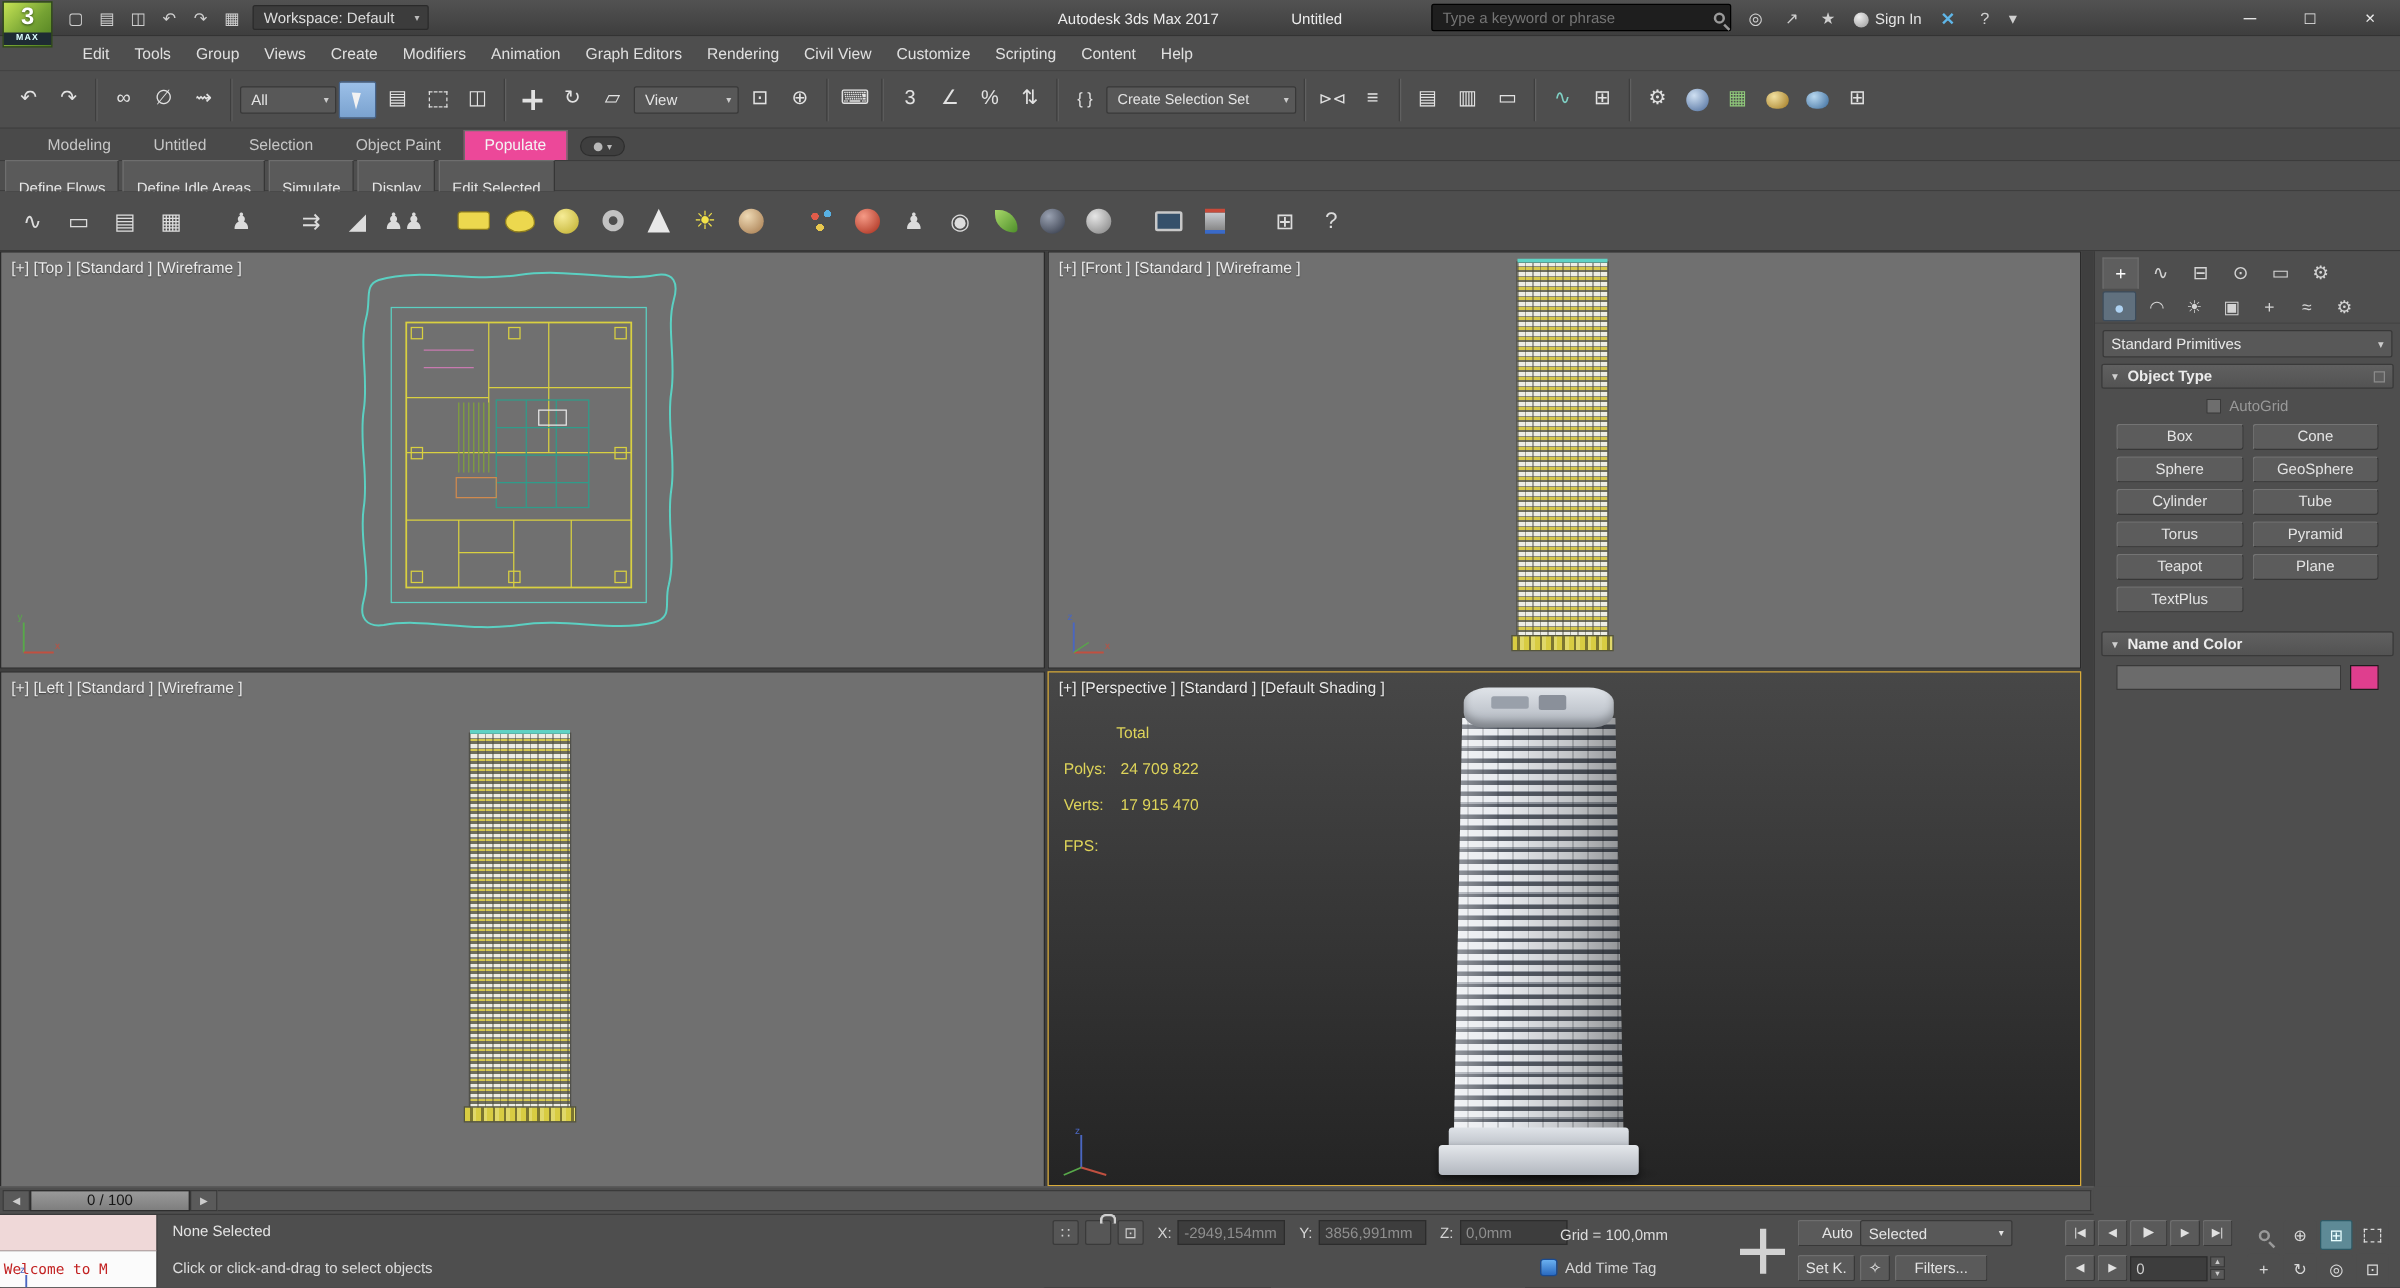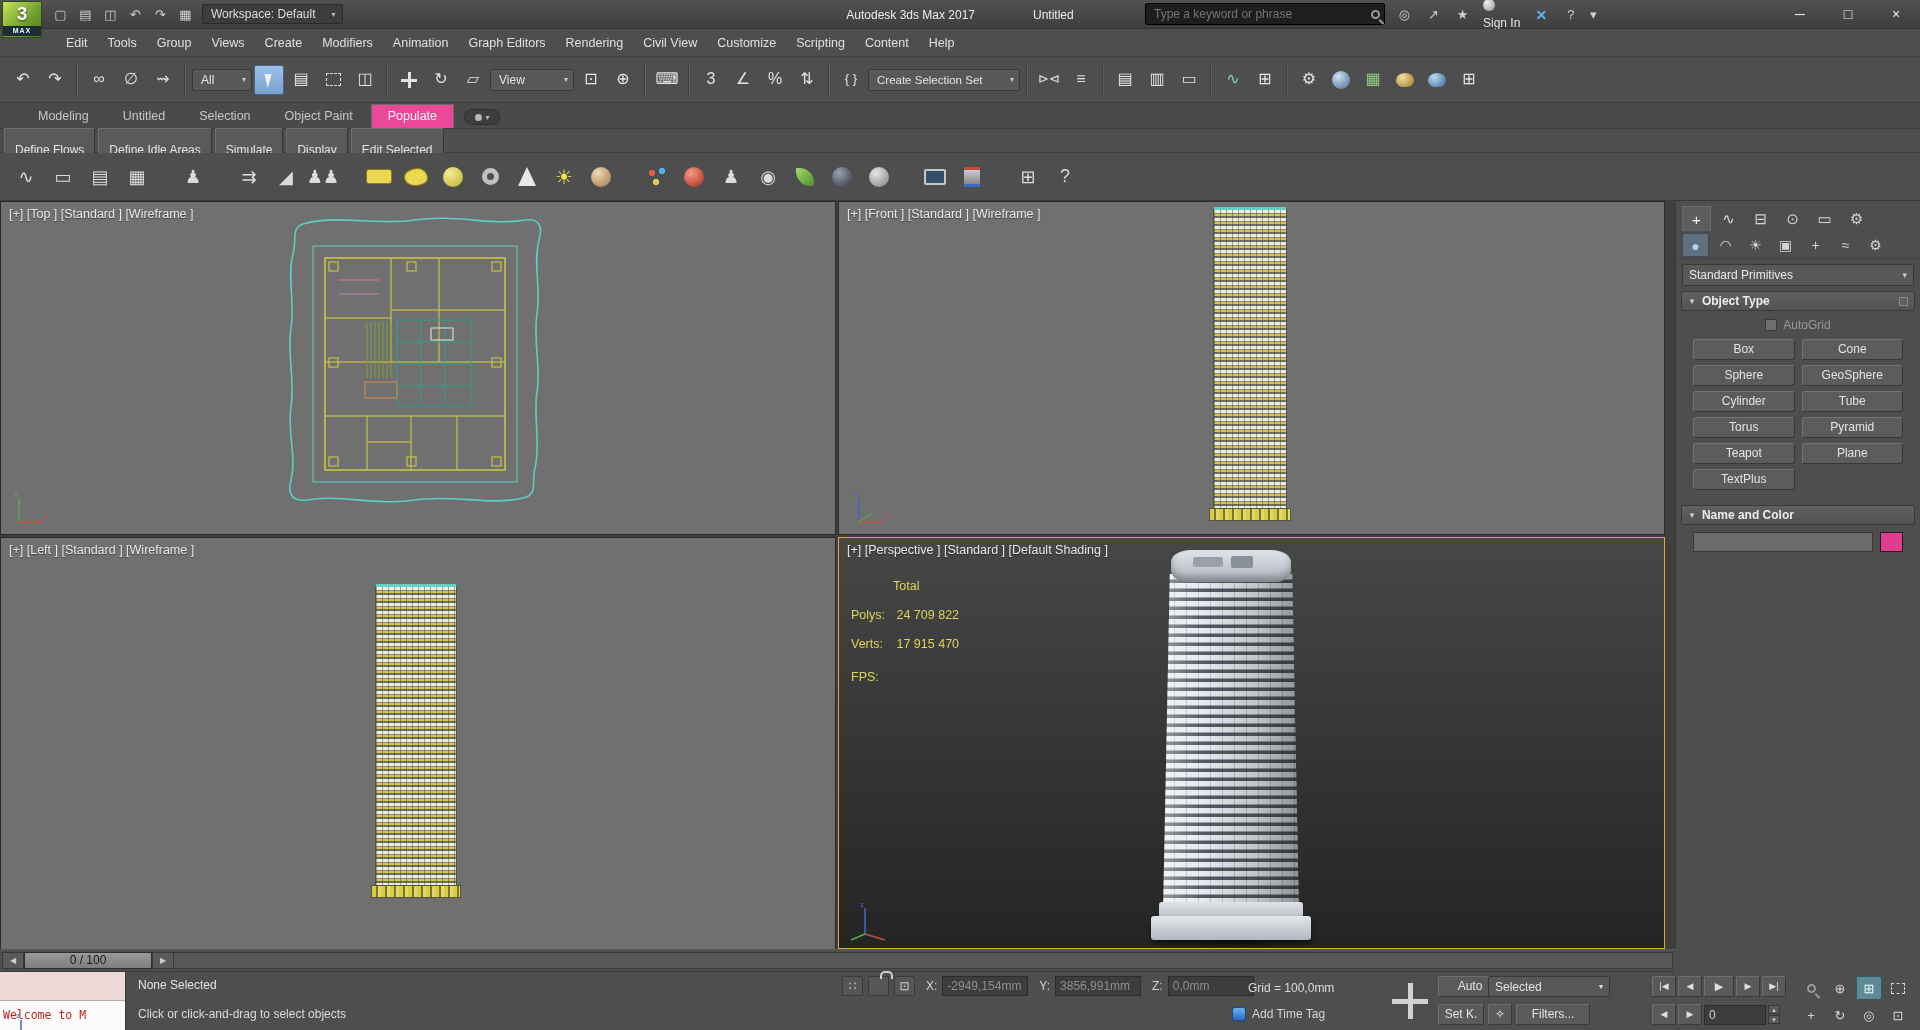--- a/index.html
+++ b/index.html
@@ -27,21 +27,21 @@
     align-items:center; justify-content:center; gap:58px; color:#ededed; pointer-events:none; }
   .search-box { position:absolute; left:1145px; top:3px; width:240px; height:22px;
     background:#1e1e1e; border:1px solid #000; border-radius:2px;
     display:flex; align-items:center; padding:0 4px 0 8px; }
   .search-box input { flex:1; background:transparent; border:none; outline:none;
     color:#9a9a9a; font-family:"Liberation Sans",sans-serif; font-size:12px; }
   .mag { display:inline-block; width:9px; height:9px; border:2px solid #9a9a9a; border-radius:50%; position:relative; }
   .mag::after { content:""; position:absolute; left:7px; top:7px; width:6px; height:2px;
     background:#9a9a9a; transform:rotate(45deg); transform-origin:0 0; }
   .tb-right { position:absolute; left:1392px; top:0; height:29px; display:flex; align-items:center; gap:4px; }
-  .signin { display:flex; align-items:flex-start; gap:5px; color:#e4e4e4; padding:0 4px;flex-direction:column; }
+  .signin { display:flex; align-items:flex-end; gap:5px; color:#e4e4e4; padding:0 4px; }
   .avatar-dot { width:12px; height:12px; border-radius:50%; background:radial-gradient(circle at 35% 30%,#eee,#999); }
   .x-blue { color:#5fb6e8; font-weight:bold; font-size:14px; width:26px; text-align:center; }
   .win-btns { position:absolute; right:0; top:0; width:144px; height:29px; display:flex; }
   .wbtn { flex:1; text-align:center; line-height:29px; font-size:14px; color:#ececec; }
   
   .menubar { position:absolute; left:0; top:29px; width:1920px; height:28px; background:#4e4e4e;
     border-bottom:1px solid #434343; display:flex; align-items:center; padding-left:56px; }
   .menu-item { padding:0 10px; line-height:26px; color:#e0e0e0; font-size:12.5px; }
   
   .toolbar { position:absolute; left:0; top:57px; width:1920px; height:46px; background:#4e4e4e;
@@ -308,21 +308,21 @@
   </div>
 
   <div class="toolbar">
     <span class="tb">↶</span>
     <span class="tb">↷</span>
     <span class="tbsep"></span>
     <span class="tb">∞</span>
     <span class="tb">∅</span>
     <span class="tb">⇝</span>
     <span class="tbsep"></span>
-    <div class="combo" style="width:60px">
+    <div class="combo" style="width:77px">
       <span>All</span>
       <span class="arr">▾</span>
     </div>
     <span class="tb active"><i class="cursor-ico"></i></span>
     <span class="tb">▤</span>
     <span class="tb"><i class="dashbox"></i></span>
     <span class="tb">◫</span>
     <span class="tbsep"></span>
     <span class="tb"><i class="plus-ico"></i></span>
     <span class="tb">↻</span>

